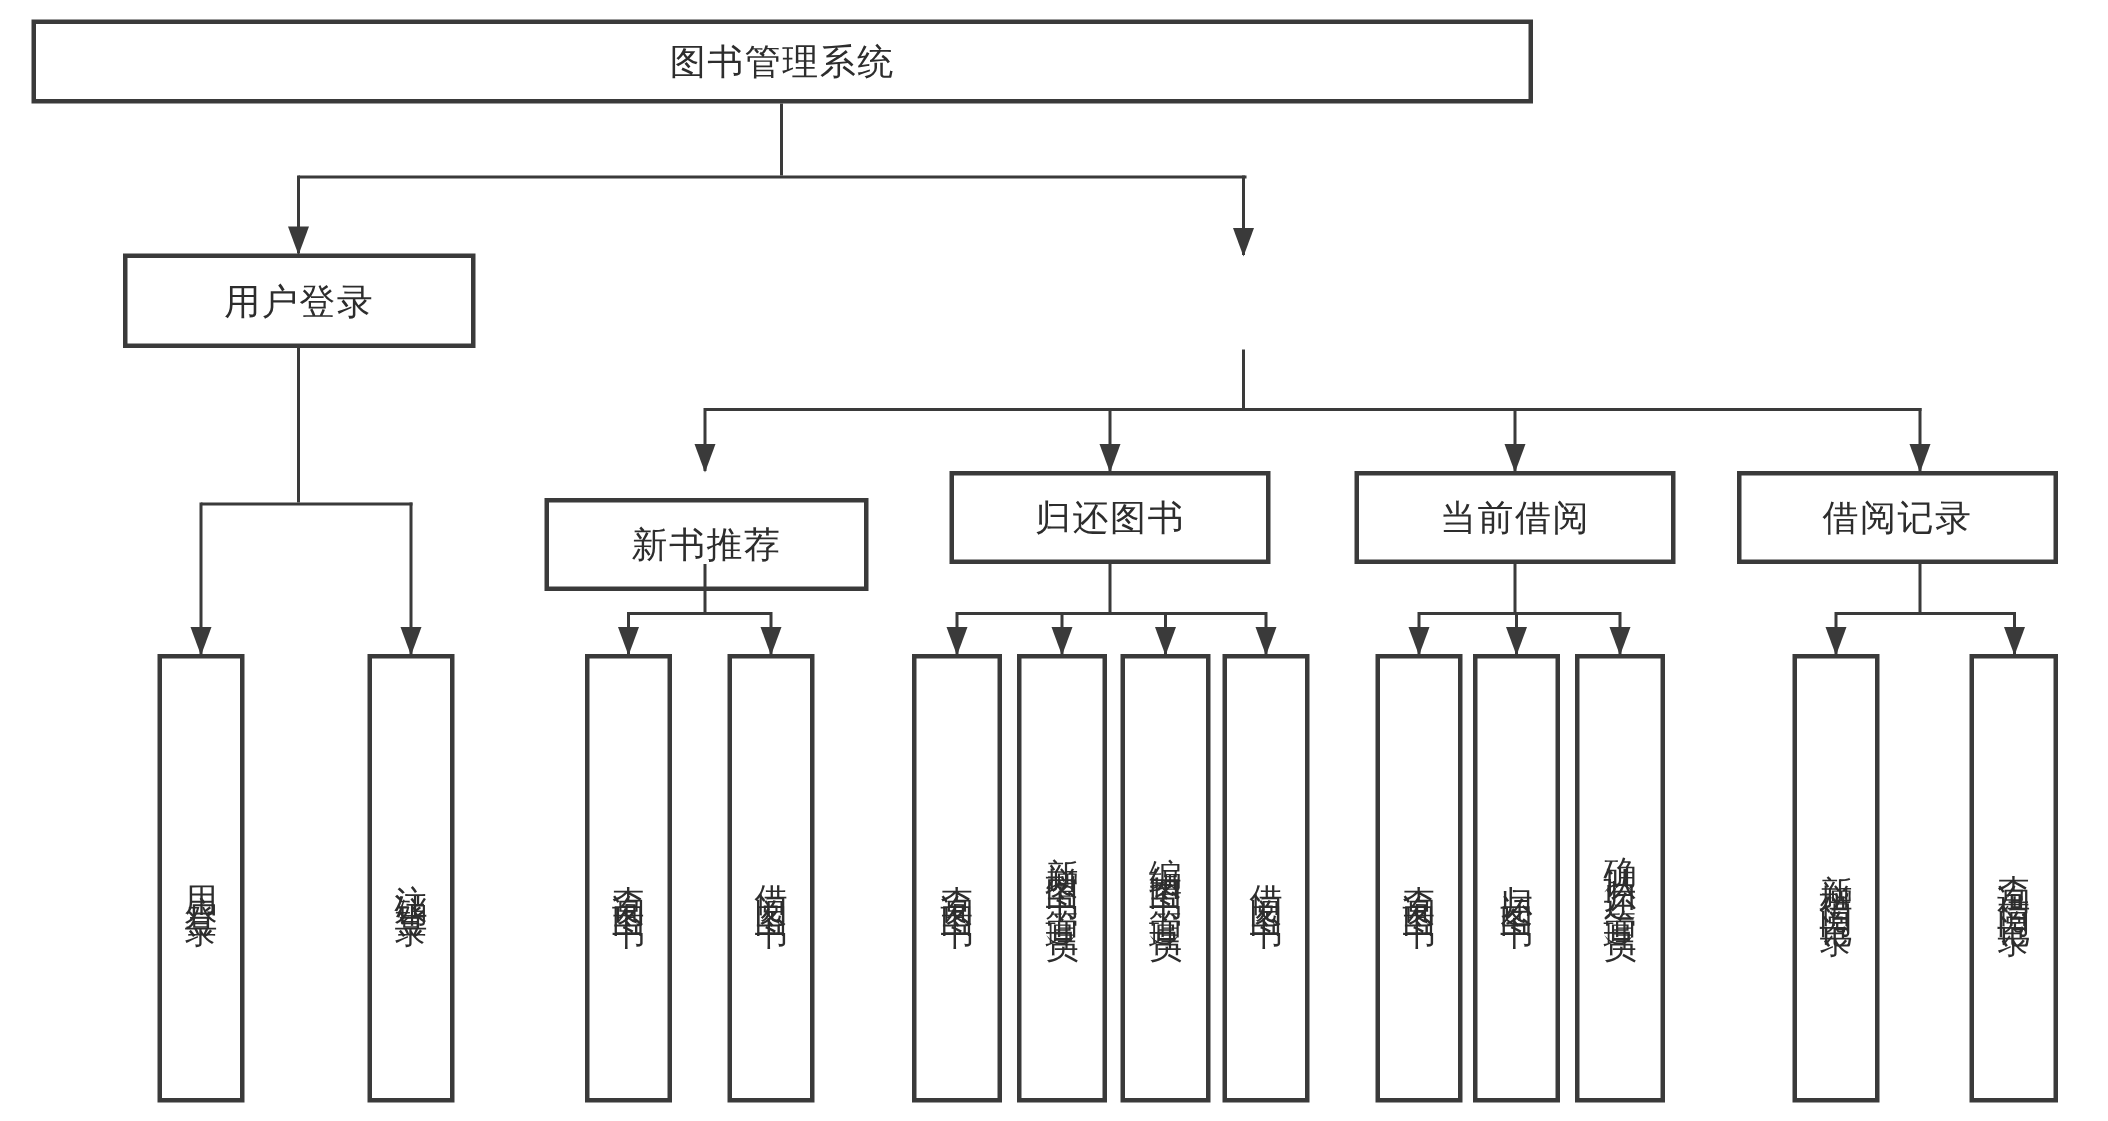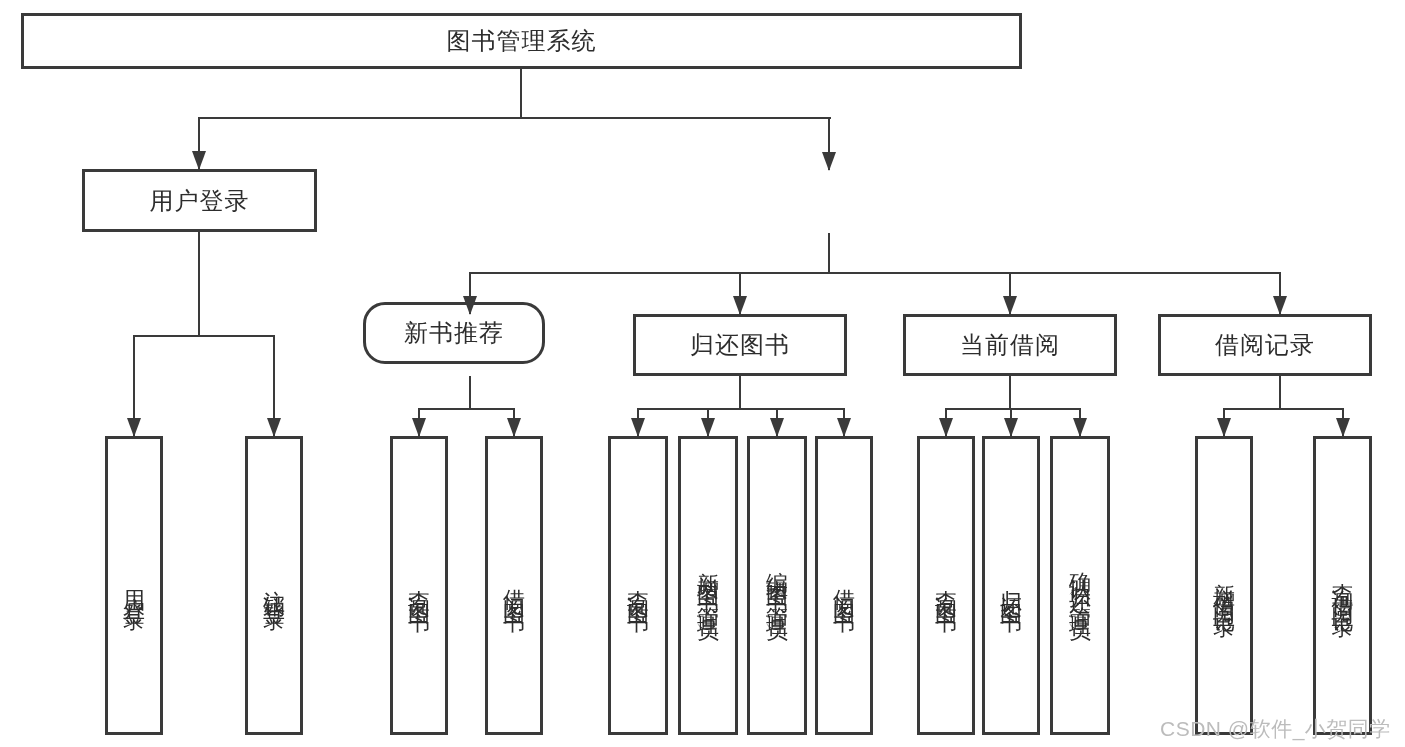--- a/index.html
+++ b/index.html
@@ -68,21 +68,21 @@
 
   <div class="node h-node" style="left:21px; top:13px; width:1001px; height:56px;">
     <span>图书管理系统</span>
   </div>
 
   <div class="node h-node" style="left:82px; top:169px; width:235px; height:63px;">
     <span>用户登录</span>
   </div>
 
 
-  <div class="node h-node" style="left:363px; top:302px; width:182px; height:62px;border-radius:22px;">
+  <div class="node h-node" style="left:363px; top:332px; width:216px; height:62px;">
     <span>新书推荐</span>
   </div>
 
   <div class="node h-node" style="left:633px; top:314px; width:214px; height:62px;">
     <span>归还图书</span>
   </div>
 
   <div class="node h-node" style="left:903px; top:314px; width:214px; height:62px;">
     <span>当前借阅</span>
   </div>
@@ -176,15 +176,14 @@
   <div class="hl" style="left:946px; top:408px; width:134px;"></div>
   <div class="arrow" style="left:945px; top:408px; height:28px;"></div>
   <div class="arrow" style="left:1010px; top:408px; height:28px;"></div>
   <div class="arrow" style="left:1079px; top:408px; height:28px;"></div>
 
   <div class="vl" style="left:1279px; top:376px; height:32px;"></div>
   <div class="hl" style="left:1224px; top:408px; width:119px;"></div>
   <div class="arrow" style="left:1223px; top:408px; height:28px;"></div>
   <div class="arrow" style="left:1342px; top:408px; height:28px;"></div>
 
-  <div class="watermark">CSDN @软件_小贺同学</div>
 
 </div>
 
 </body></html>

